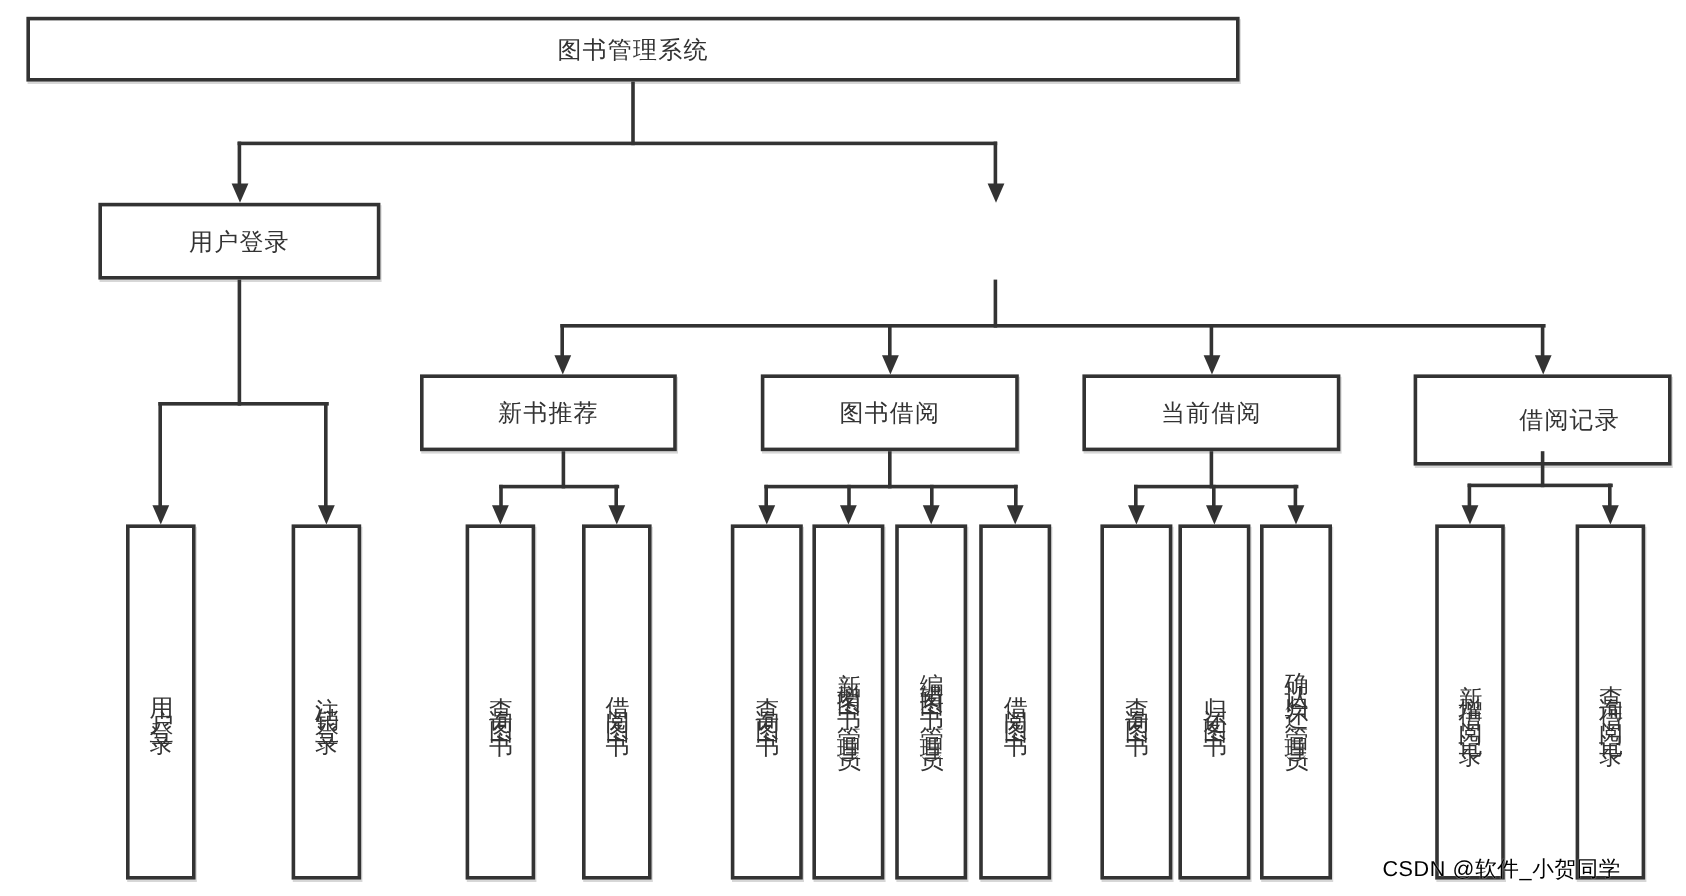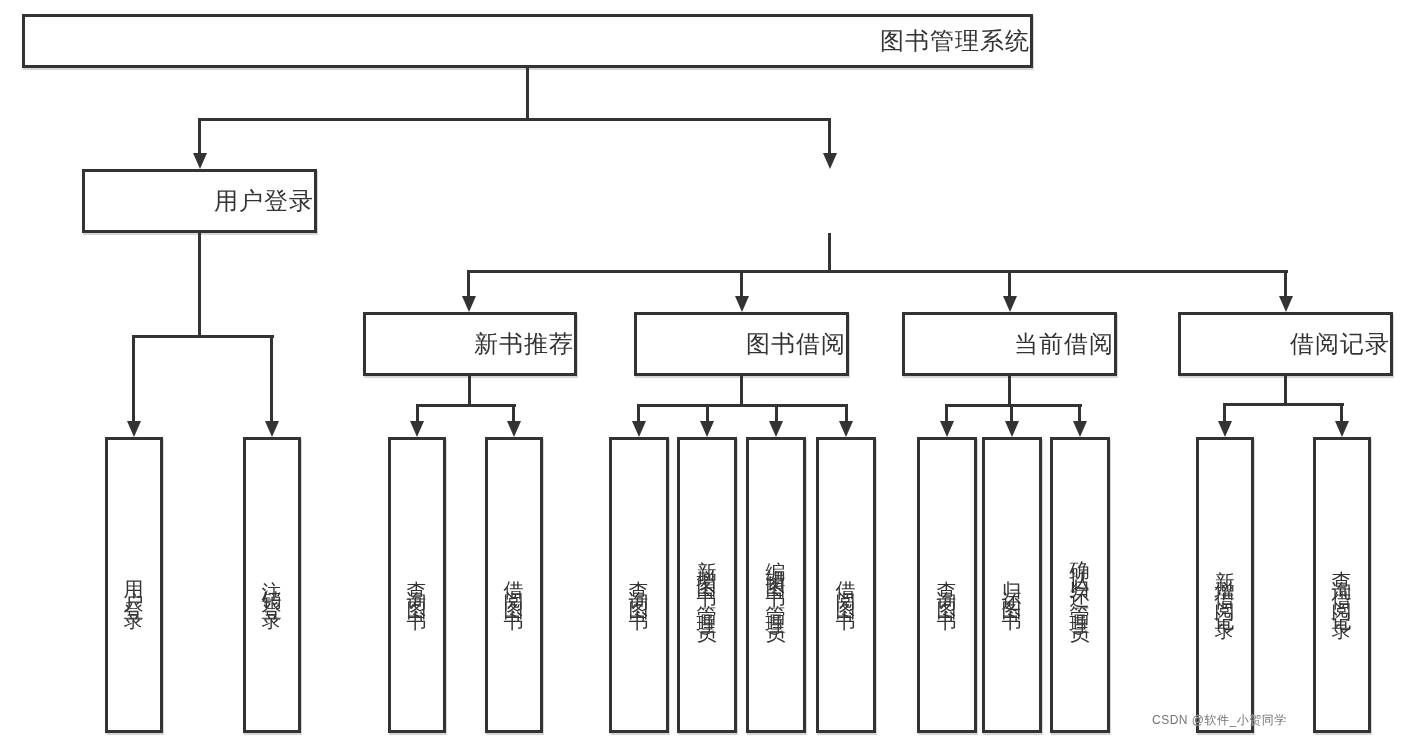--- a/index.html
+++ b/index.html
@@ -13,74 +13,74 @@
   }
   
   .node{
     position:absolute;
     box-sizing:border-box;
     border:3px solid #333333;
     background:#ffffff;
     display:flex;align-items:center;justify-content:center;
     box-shadow:1px 2px 0 rgba(150,150,150,0.38);
   }
-  .node.h{font-size:24px;letter-spacing:1px;justify-content:flex-end;}
+  .node.h{font-size:20px;letter-spacing:1px;}
   .node.v{font-size:20px;}
   .node.v .vt{
     writing-mode:vertical-rl;
     text-orientation:mixed;
     letter-spacing:10px;
     line-height:1;
     max-height:282px;
     white-space:nowrap;
   }
   
   .ln{position:absolute;background:#333333;}
   .ar{
     position:absolute;width:0;height:0;
     border-left:7px solid transparent;
     border-right:7px solid transparent;
     border-top:16px solid #333333;
   }
   
   #wm{
     position:absolute;left:1152px;top:712px;
-    font-size:12px;color:#737373;
+    font-size:18px;color:#000000;
     letter-spacing:0.5px;white-space:nowrap;
     z-index:9;
     text-shadow:0 0 1px #ffffff;
   }
 </style>
 </head>
 <body>
 
 <div id="canvas">
 
   <div class="node h" style="left:22px;top:14px;width:1011px;height:54px;">
     <span>图书管理系统</span>
   </div>
 
   <div class="node h" style="left:82px;top:169px;width:235px;height:64px;">
     <span>用户登录</span>
   </div>
 
 
-  <div class="node h" style="left:363px;top:312px;width:214px;height:64px;">
+  <div class="node h" style="left:350px;top:312px;width:214px;height:64px;">
     <span>新书推荐</span>
   </div>
 
   <div class="node h" style="left:902px;top:312px;width:215px;height:64px;">
     <span>当前借阅</span>
   </div>
 
   <div class="node h" style="left:634px;top:312px;width:215px;height:64px;">
     <span>图书借阅</span>
   </div>
 
-  <div class="node h" style="left:1178px;top:312px;width:215px;height:64px;padding-left:45px;">
+  <div class="node h" style="left:1178px;top:312px;width:215px;height:76px;padding-left:45px;">
     <span>借阅记录</span>
   </div>
 
   <div class="node v" style="left:105px;top:437px;width:58px;height:296px;">
     <span class="vt">用户登录</span>
   </div>
 
   <div class="node v" style="left:243px;top:437px;width:58px;height:296px;">
     <span class="vt">注销登录</span>
   </div>

